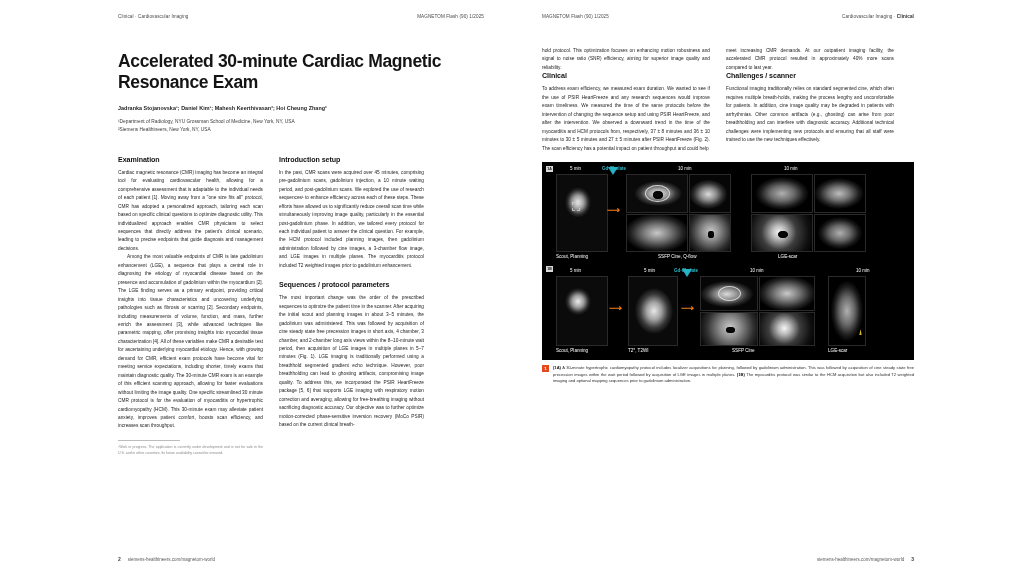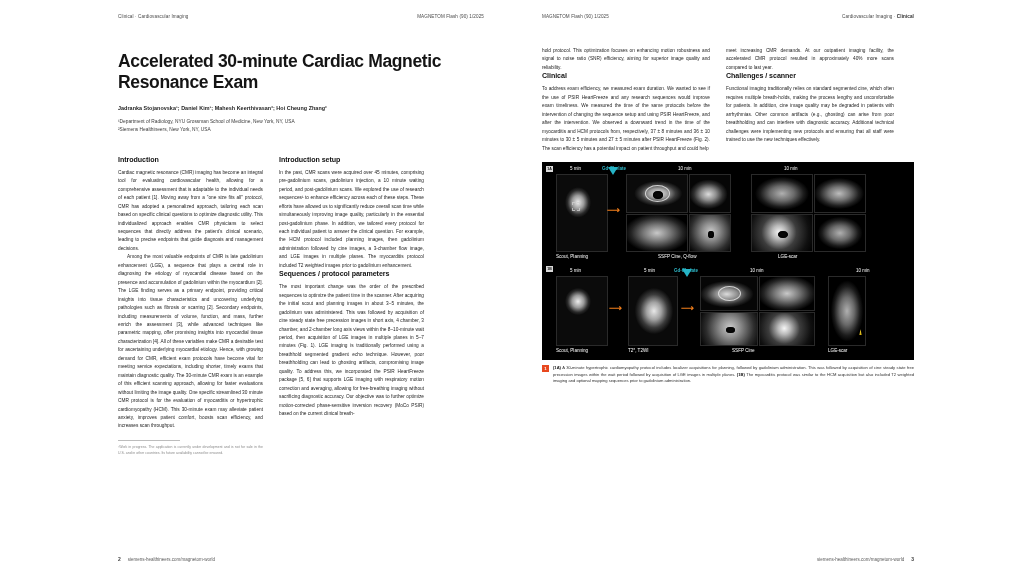--- a/index.html
+++ b/index.html
@@ -51,21 +51,21 @@
 
   h2.sec {
     font-size: 7.1px; font-weight: bold; color: #111;
     margin-bottom: 5px; letter-spacing: -0.05px;
   }
   p.body {
     font-size: 4.75px; line-height: 1.78; text-align: justify;
     color: #242424; hyphens: auto;
   }
   p.body + p.body { text-indent: 9px; }
-  .sec-block + .sec-block { }
+  .sec-block + .sec-block { margin-top: 11px; }
 
   
   .footnote-rule {
     margin-top: 9px; width: 62px; height: 1px; background: #bdbdbd;
   }
   .footnote {
     margin-top: 4px; font-size: 3.5px; line-height: 1.62;
     color: #8a8a8a; text-align: justify;
   }
 
@@ -196,21 +196,21 @@
 
     <div class="affil">
       <div>¹Department of Radiology, NYU Grossman School of Medicine, New York, NY, USA</div>
       <div>²Siemens Healthineers, New York, NY, USA</div>
     </div>
 
     <div class="cols">
 
       <div class="col">
         <div class="sec-block">
-          <h2 class="sec">Introduction</h2>
+          <h2 class="sec">Examination</h2>
           <p class="body">Cardiac magnetic resonance (CMR) imaging has become an integral tool for evaluating cardiovascular health, allowing for a comprehensive assessment that is adaptable to the individual needs of each patient [1]. Moving away from a "one size fits all" protocol, CMR has adopted a personalized approach, tailoring each scan based on specific clinical questions to optimize diagnostic utility. This individualized approach enables CMR physicians to select sequences that directly address the patient's clinical scenario, leading to precise endpoints that guide diagnosis and management decisions.</p>
           <p class="body">Among the most valuable endpoints of CMR is late gadolinium enhancement (LGE), a sequence that plays a central role in diagnosing the etiology of myocardial disease based on the presence and accumulation of gadolinium within the myocardium [2]. The LGE finding serves as a primary endpoint, providing critical insights into tissue characteristics and uncovering underlying pathologies such as fibrosis or scarring [2]. Secondary endpoints, including measurements of volume, function, and mass, further enrich the assessment [3], while advanced techniques like parametric mapping, offer promising insights into myocardial tissue characterization [4]. All of these variables make CMR a desirable test for ascertaining underlying myocardial etiology. Hence, with growing demand for CMR, efficient exam protocols have become vital for meeting service expectations, including shorter, timely exams that maintain diagnostic quality. The 30-minute CMR exam is an example of this efficient scanning approach, allowing for faster evaluations without limiting the image quality. One specific streamlined 30 minute CMR protocol is for the evaluation of myocarditis or hypertrophic cardiomyopathy (HCM). This 30-minute exam may alleviate patient anxiety, improves patient comfort, boosts scan efficiency, and increases scan throughput.</p>
         </div>
         <div class="footnote-rule"></div>
         <div class="footnote">¹Work in progress. The application is currently under development and is not for sale in the U.S. and in other countries. Its future availability cannot be ensured.</div>
       </div>
 
       <div class="col">
         <div class="sec-block">
           <h2 class="sec">Introduction setup</h2>

